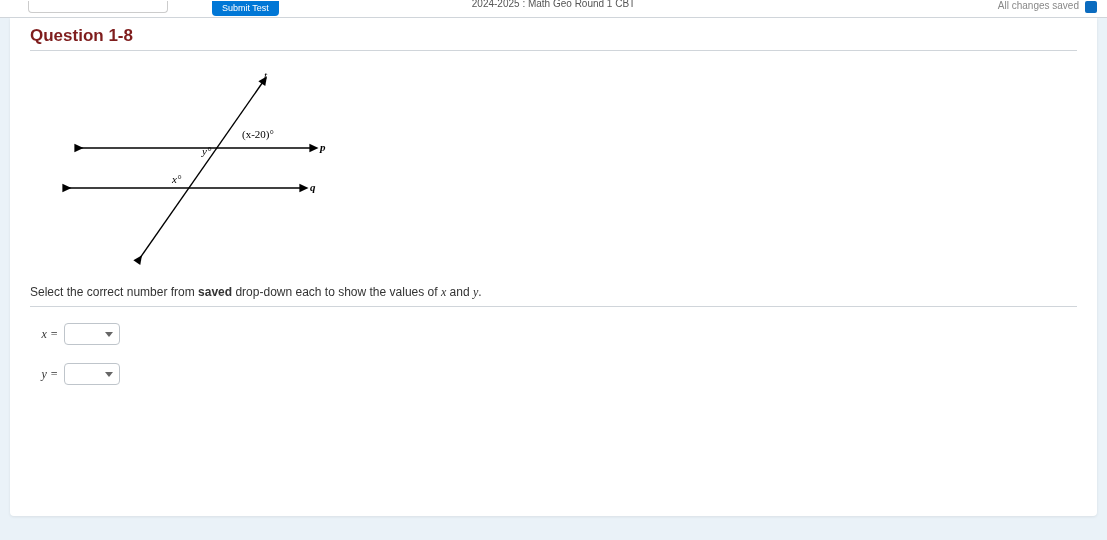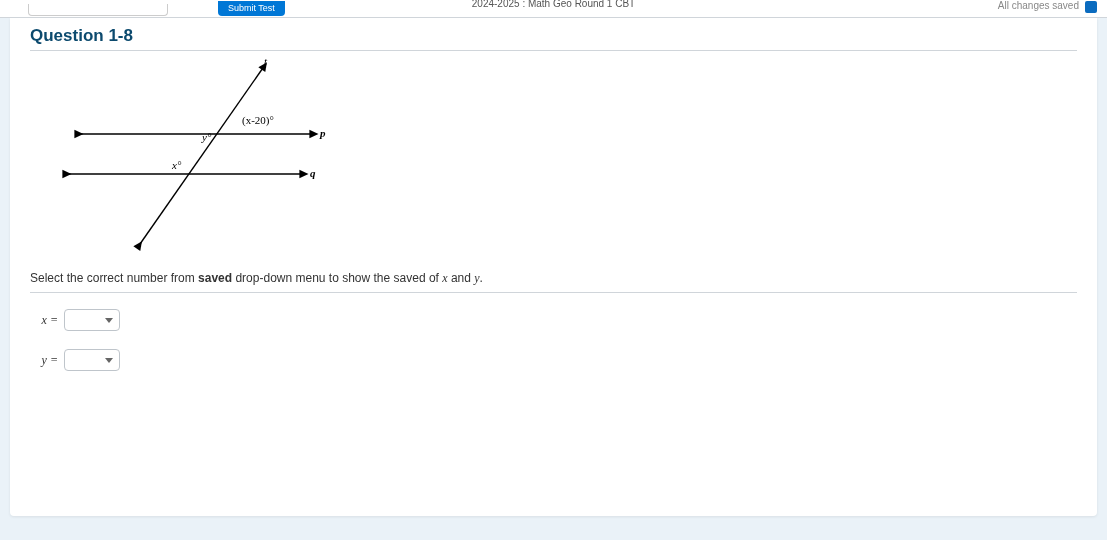--- a/index.html
+++ b/index.html
@@ -16,22 +16,22 @@
       border-bottom: 1px solid #d0d5da;
       position: relative;
       display: flex;
       align-items: center;
       padding: 0 10px;
       font-size: 10px;
       color: #888;
     }
     .top-bar-left {
       display: flex;
-      gap: 10px;
-      align-items: flex-end;
+      gap: 4px;
+      align-items: flex-start;
     }
     .top-input-fragment {
       width: 140px;
       height: 12px;
       border: 1px solid #ccc;
       border-top: none;
       border-radius: 0 0 4px 4px;
       background: #fff;
       margin-left: 18px;
     }
@@ -72,24 +72,24 @@
       margin: 0 10px 10px 10px;
       border-radius: 0 0 4px 4px;
       box-shadow: 0 1px 3px rgba(0,0,0,0.08);
       height: 498px;
       padding: 8px 20px 20px 20px;
       overflow: hidden;
     }
     .q-title {
       font-size: 17px;
       font-weight: 700;
-      color: #0c4a6e;
+      color: #7f1d1d;
       padding-bottom: 4px;
       border-bottom: 1px solid #d0d5da;
-      margin-bottom: 8px;
+      margin-bottom: 22px;
     }
     .prompt {
       font-size: 12px;
       color: #333;
       margin-bottom: 16px;
     }
     .prompt .math {
       font-family: "Times New Roman", serif;
       font-style: italic;
     }
@@ -179,21 +179,21 @@
     </svg>
     <div class="fig-label" style="left:214px; top:-4px; font-style:italic;">t</div>
     <div class="fig-label" style="left:270px; top:68px; font-weight:bold;">p</div>
     <div class="fig-label" style="left:260px; top:108px; font-weight:bold;">q</div>
     <div class="fig-label" style="left:192px; top:55px; font-style:normal;">(x-20)°</div>
     <div class="fig-label" style="left:152px; top:72px; font-style:italic;">y°</div>
     <div class="fig-label" style="left:122px; top:100px; font-style:italic;">x°</div>
   </div>
 
   <p class="instruction">
-    <span>Select the correct number from </span><strong>saved</strong><span> drop-down menu to show the saved of </span><span class="math">x</span><span> and </span><span class="math">y</span><span>.</span>
+    <span>Select the correct number from </span><strong>saved</strong><span> drop-down each to show the values of </span><span class="math">x</span><span> and </span><span class="math">y</span><span>.</span>
   </p>
 
   <div class="dropdown-row">
     <span class="dd-label">x =</span>
     <div class="dropdown">
       <svg width="8" height="5">
           <path d="M0,0 L8,0 L4,5 Z" fill="#666"></path>
         </svg>
     </div>
   </div>

